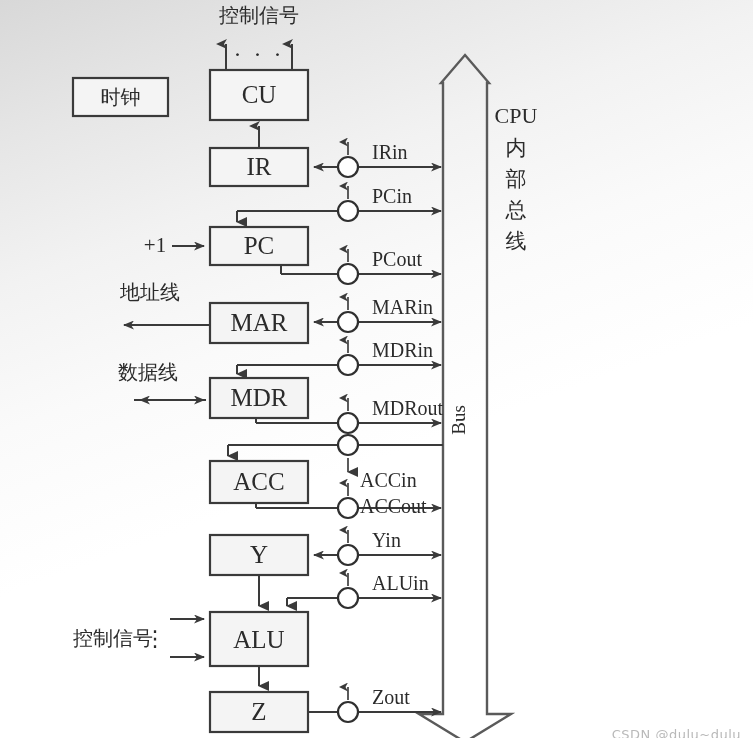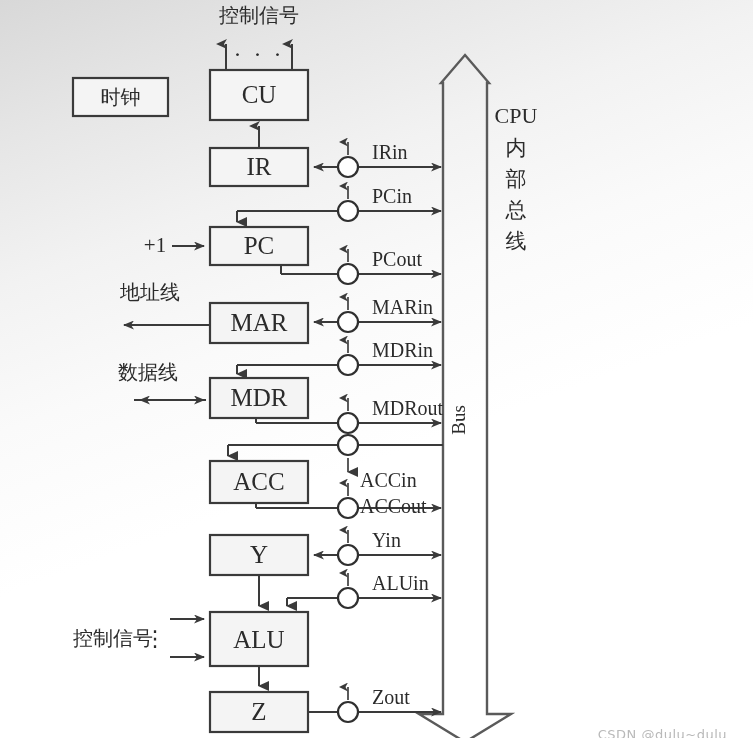--- a/index.html
+++ b/index.html
@@ -56,21 +56,21 @@
   .vdots{
     font-family:"Liberation Serif", serif;
     font-size:22px;fill:#2b2b2b;text-anchor:middle;
   }
   .boxrect{fill:#f4f4f4;stroke:#3a3a3a;stroke-width:2.2;}
   .wire{stroke:#3a3a3a;stroke-width:2;fill:none;}
   .wirethin{stroke:#4a4a4a;stroke-width:1.8;fill:none;}
   .circ{fill:#ffffff;stroke:#2f2f2f;stroke-width:2.2;}
   .busline{fill:none;stroke:#5a5a5a;stroke-width:2.4;stroke-linejoin:miter;}
   #watermark{
-    position:absolute;right:26px;bottom:14px;
+    position:absolute;right:12px;bottom:14px;
     font-family:"DejaVu Sans", sans-serif;
     font-size:13px;color:#b9b9b9;letter-spacing:0.5px;
     user-select:none;
   }
 </style>
 </head>
 <body>
 
 <div id="stage">
 

